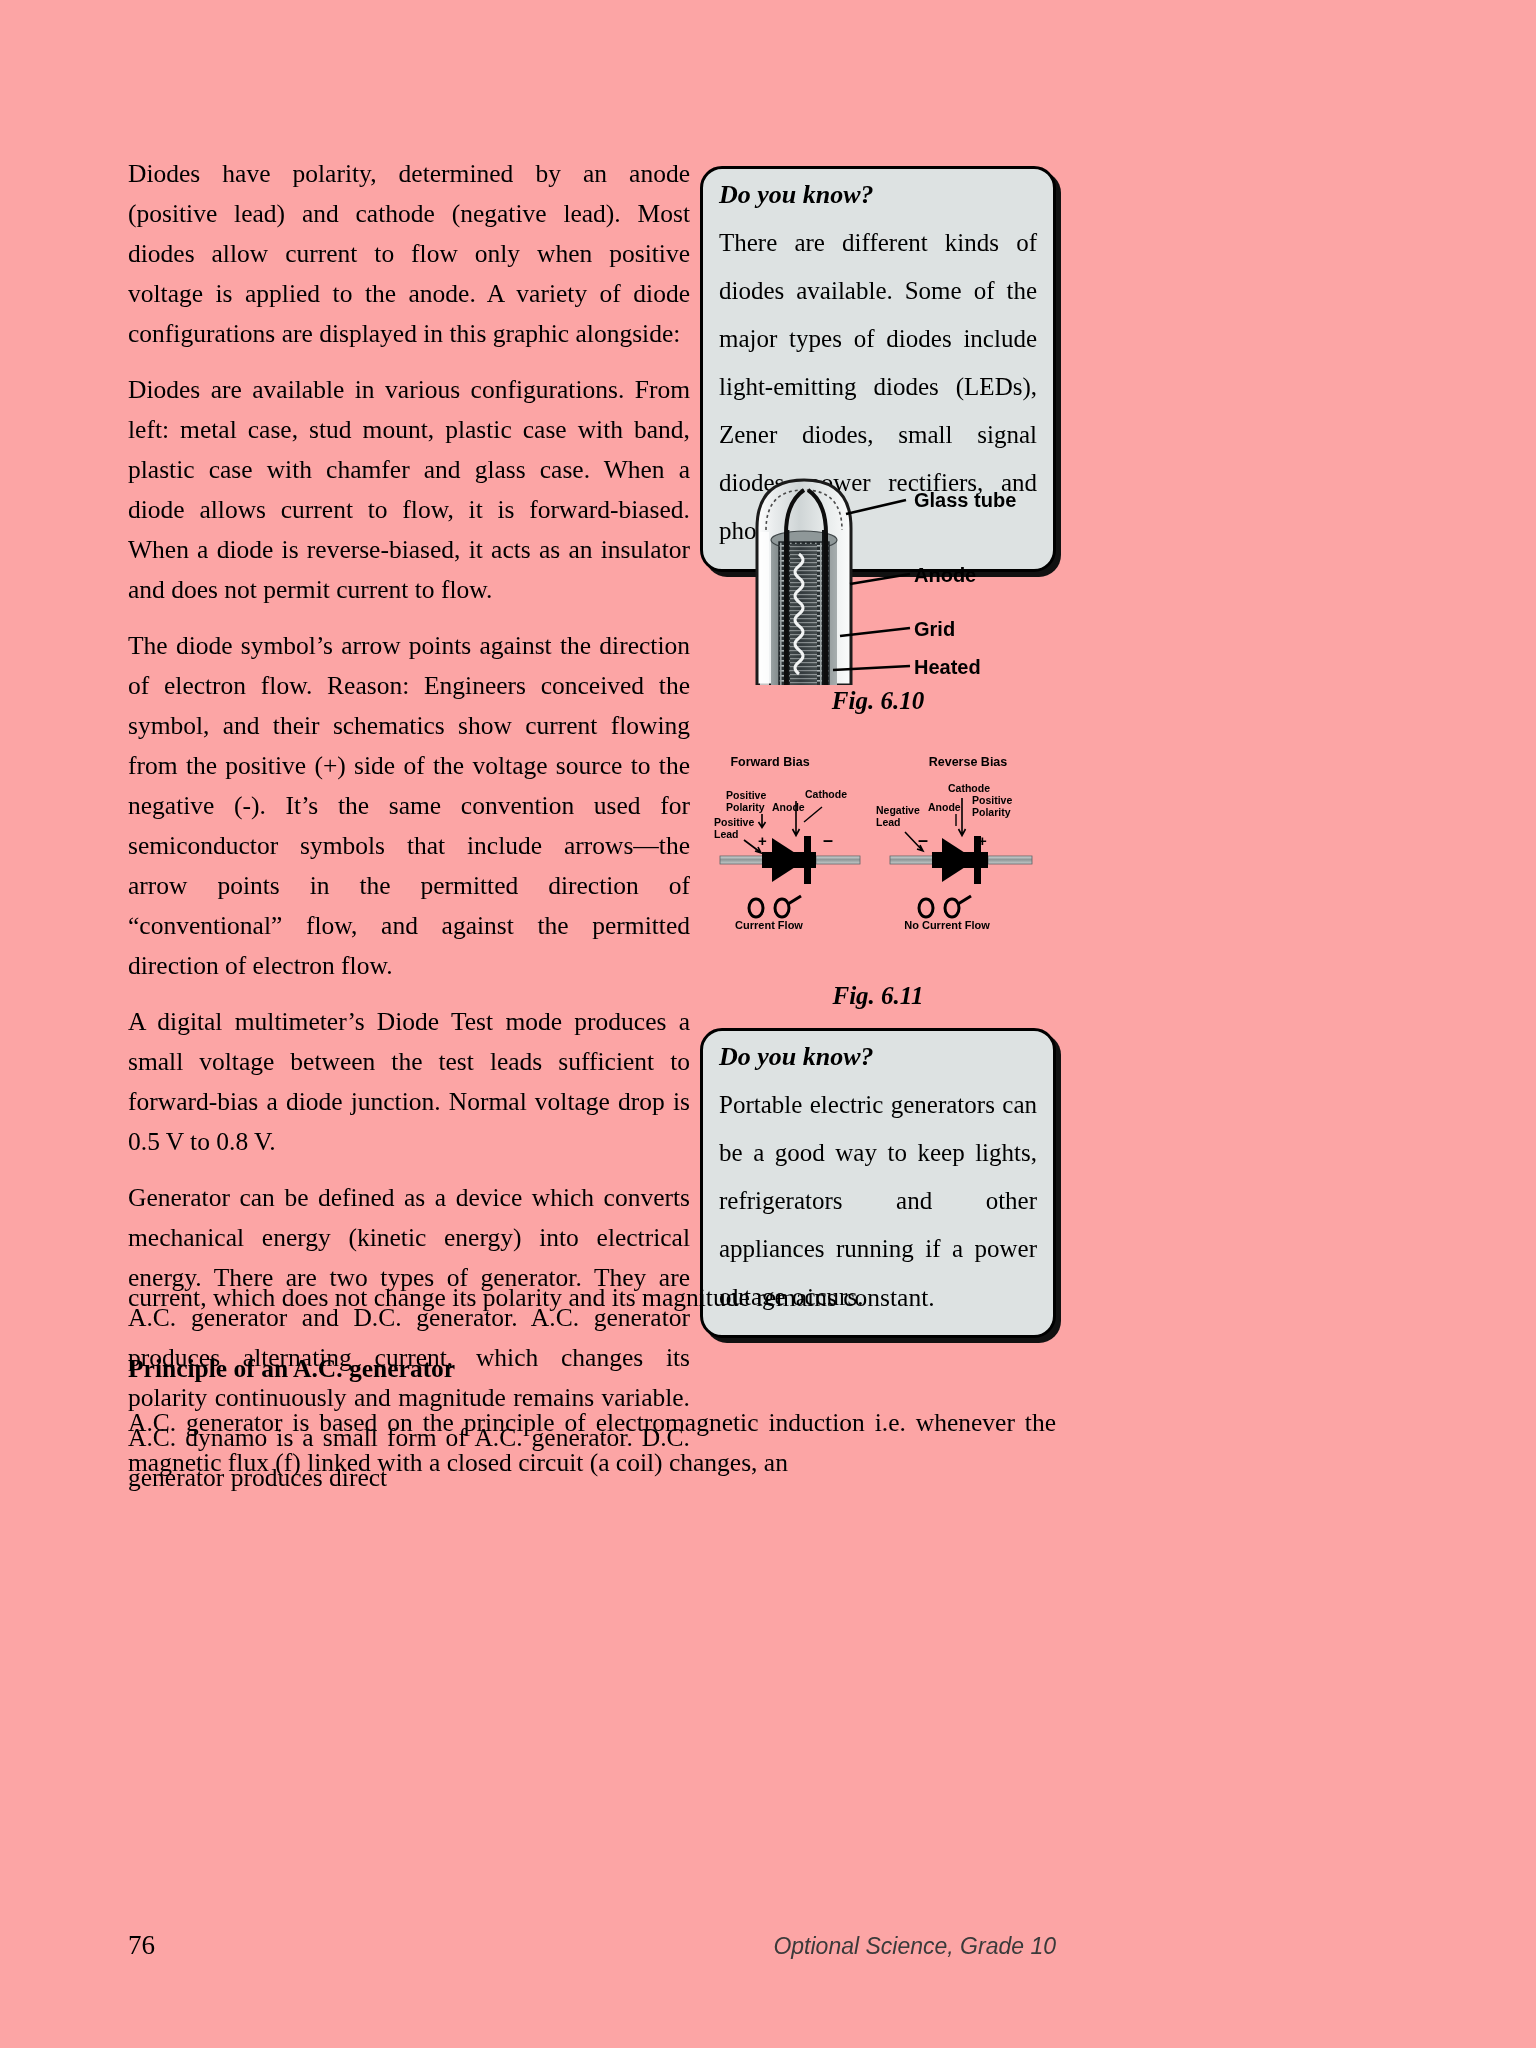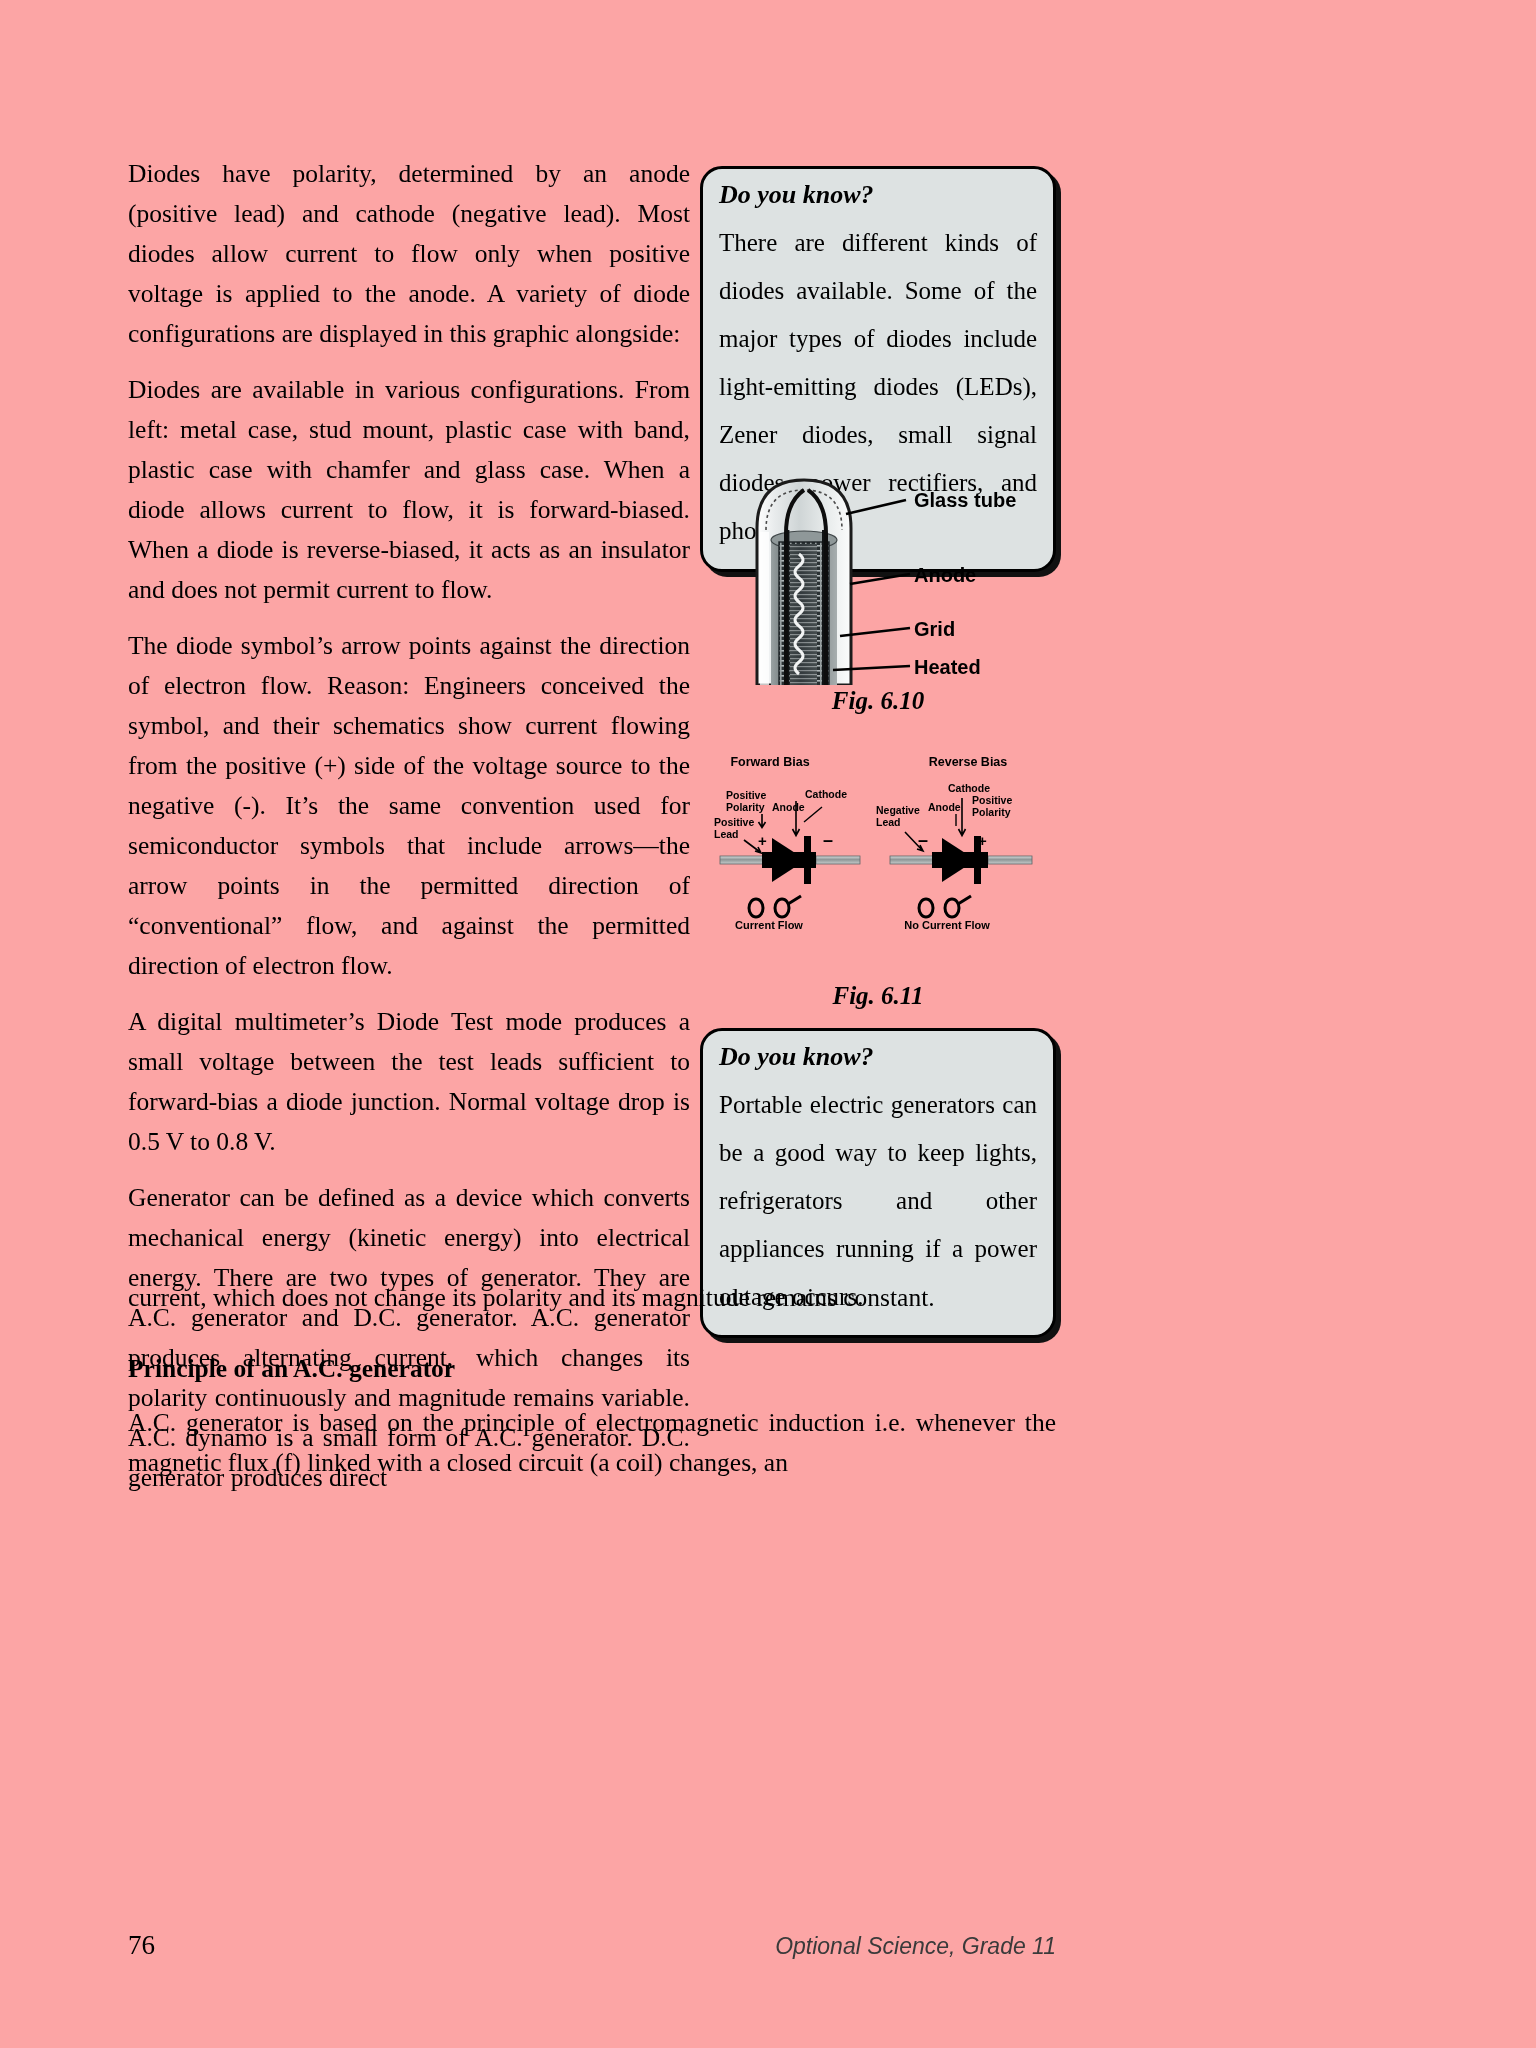--- a/index.html
+++ b/index.html
@@ -326,16 +326,16 @@
     <p class="para">current, which does not change its polarity and its magnitude remains constant.</p>
   </div>
 
   <div class="full-row" style="top:1349px;">
     <h2 class="heading">Principle of an A.C. generator</h2>
     <p class="para">A.C. generator is based on the principle of electromagnetic induction i.e. whenever the magnetic flux (f) linked with a closed circuit (a coil) changes, an</p>
   </div>
 
   <div class="footer">
     <div class="folio">76</div>
-    <div class="footer-book">Optional Science, Grade 11</div>
+    <div class="footer-book">Optional Science, Grade 10</div>
   </div>
 
 </div>
 
 </body></html>

